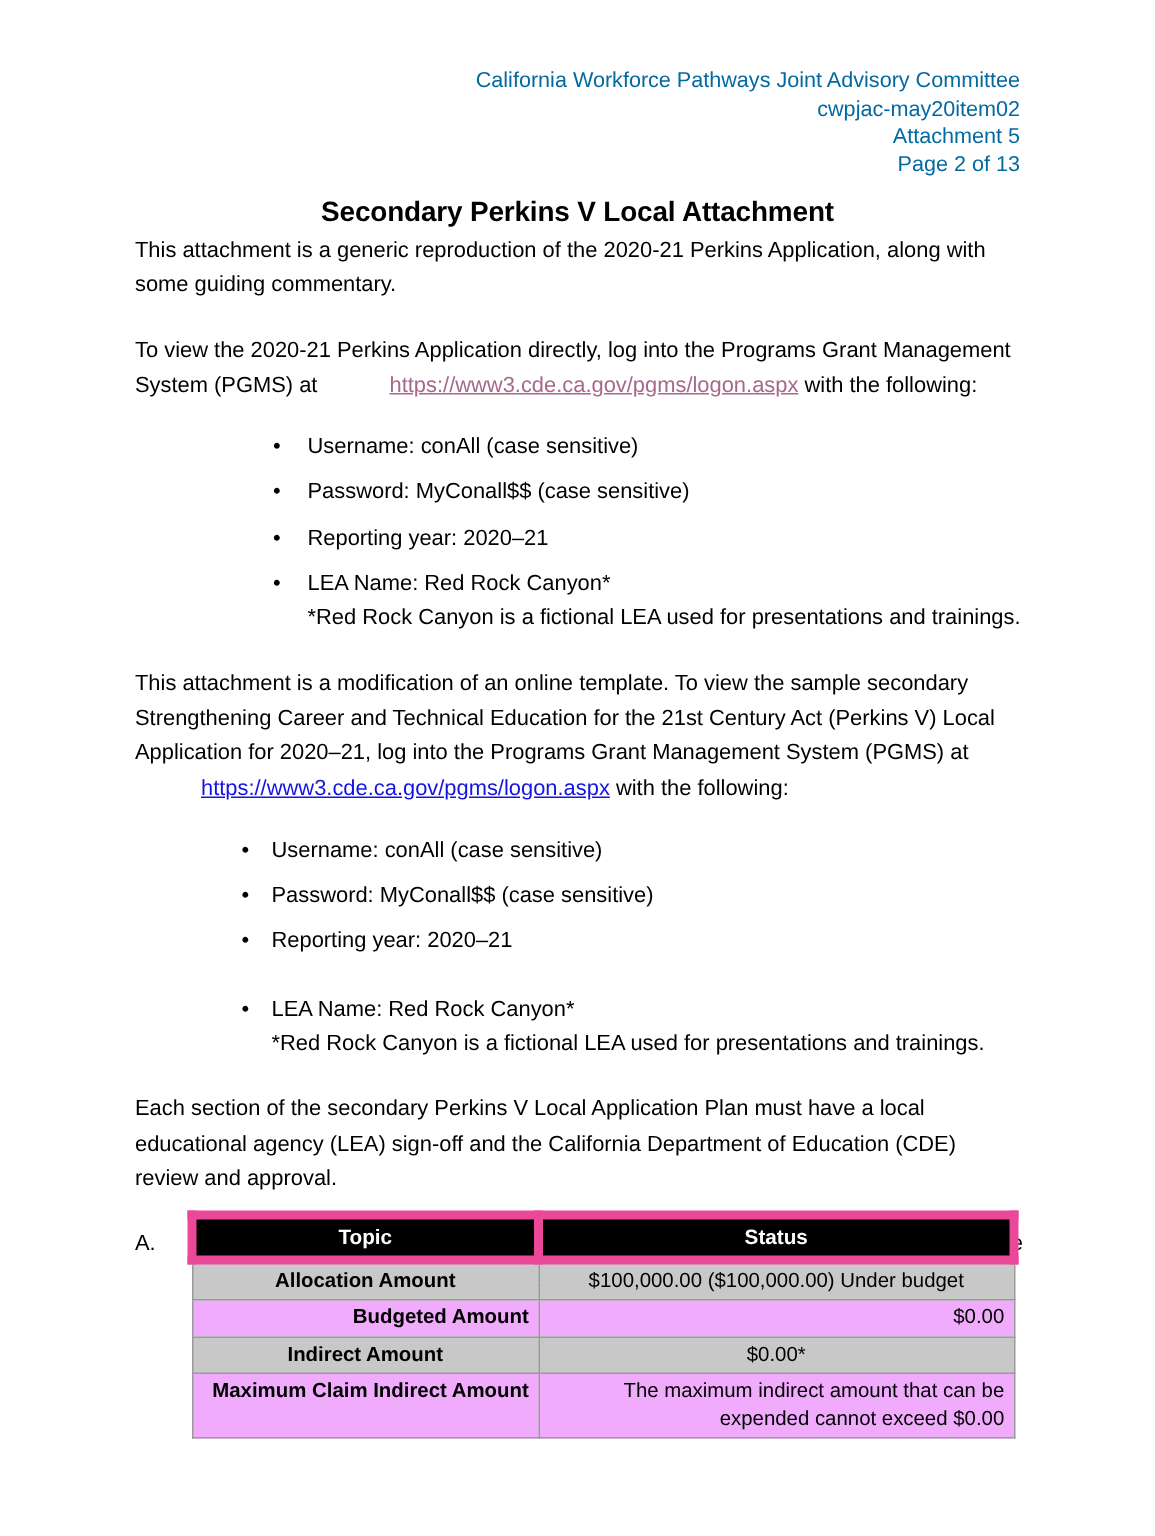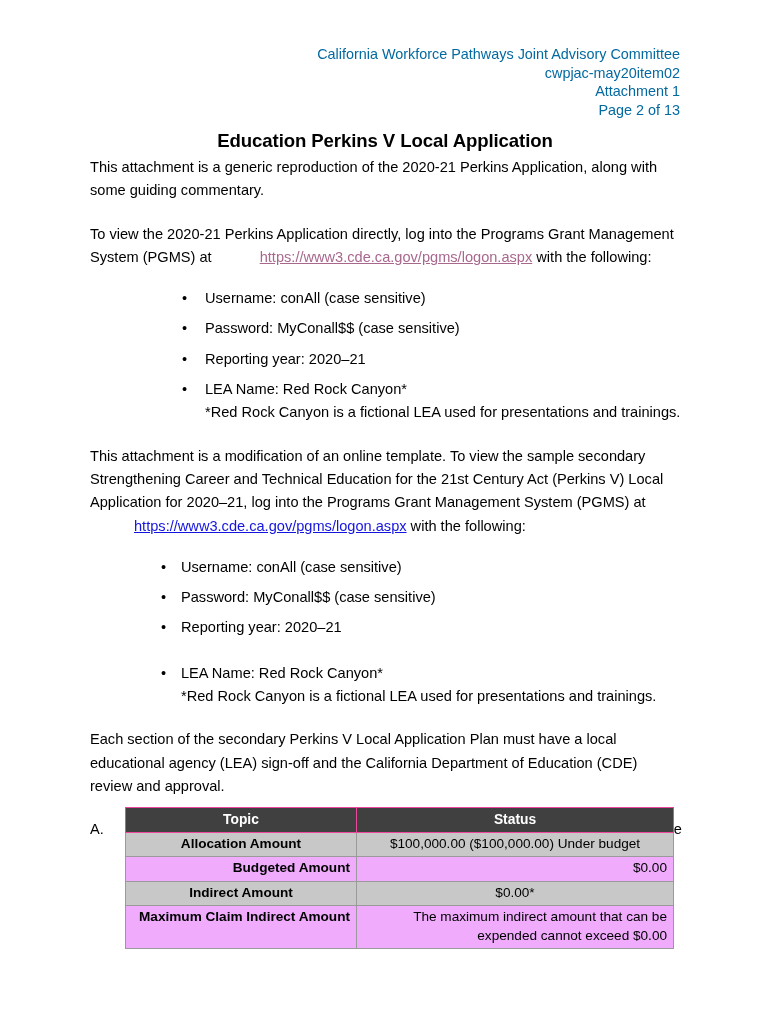--- a/index.html
+++ b/index.html
@@ -136,28 +136,28 @@
   table.facts {
     border-collapse: collapse;
     width: 548px;
     table-layout: fixed;
     font-size: 13.6px;
   }
   table.facts col.c-topic  { width: 231px; }
   table.facts col.c-status { width: 317px; }
 
   table.facts thead th {
-    background: #404040;
+    background: #000000;
     color: #ffffff;
     font-weight: bold;
     text-align: center;
     padding: 3px 4px 4px 4px;
     font-size: 13.8px;
     line-height: 17px;
-    border: 1px solid #ec4899;
+    border: 6px solid #ec4899;
   }
   table.facts tbody td {
     border: 1px solid #9a9a9a;
     padding: 2px 6px 3px 6px;
     line-height: 18.4px;
     vertical-align: top;
   }
   table.facts tbody td.topic {
     font-weight: bold;
     text-align: left;
@@ -176,25 +176,25 @@
   }
 </style>
 </head>
 <body>
 
 <div class="page">
 
   <div class="doc-header">
     <div>California Workforce Pathways Joint Advisory Committee</div>
     <div>cwpjac-may20item02</div>
-    <div>Attachment 1</div>
+    <div>Attachment 5</div>
     <div>Page 2 of 13</div>
   </div>
 
-  <h1 class="doc-title">Education Perkins V Local Application</h1>
+  <h1 class="doc-title">Secondary Perkins V Local Attachment</h1>
 
   <div class="body-flow">
 
     <p class="para">This attachment is a generic reproduction of the 2020-21 Perkins Application, along with some guiding commentary.</p>
 
     <p class="para tight"><span>To view the 2020-21 Perkins Application directly, log into the Programs Grant Management System (PGMS) at </span><a class="link visited" href="#">https://www3.cde.ca.gov/pgms/logon.aspx</a><span> with the following:</span></p>
 
     <ul class="bullets list-one">
       <li>
         <span class="bullet-dot">•</span>

